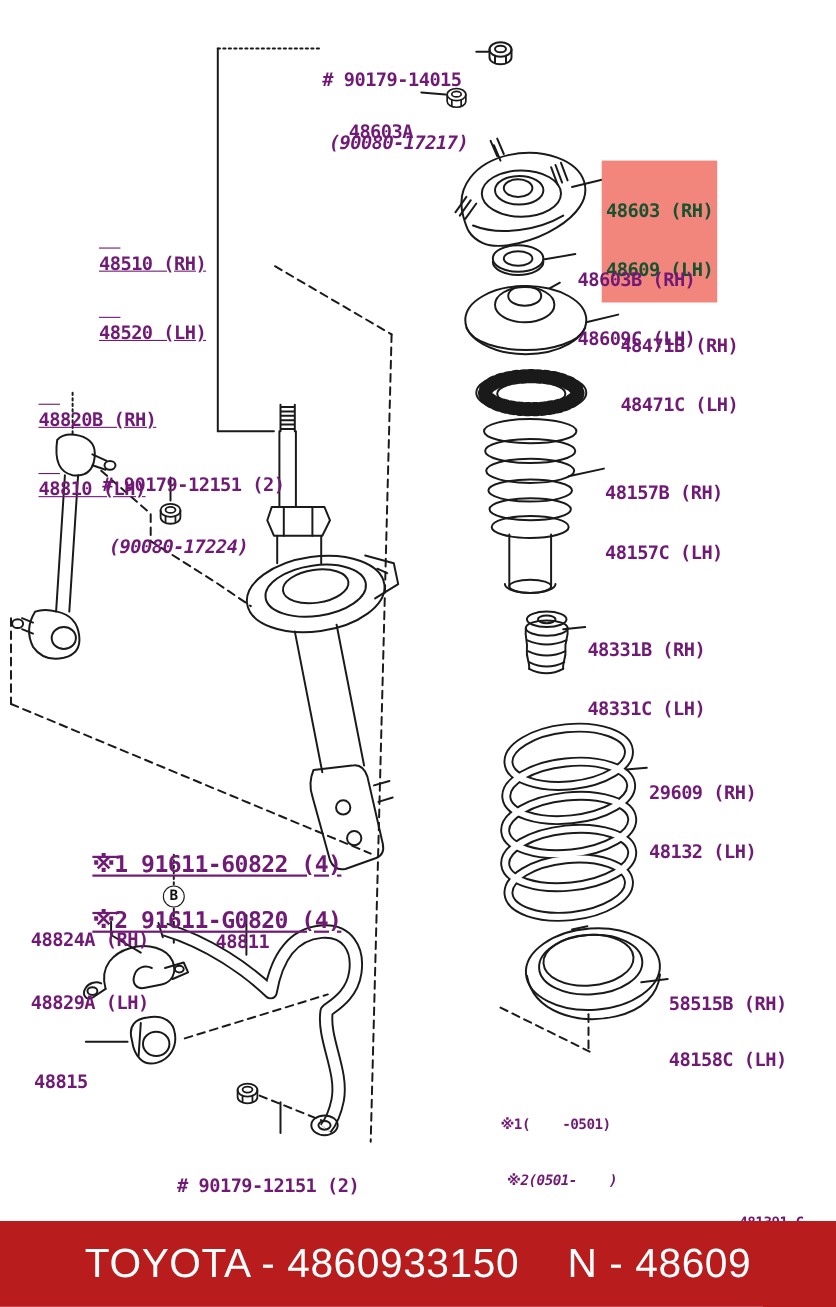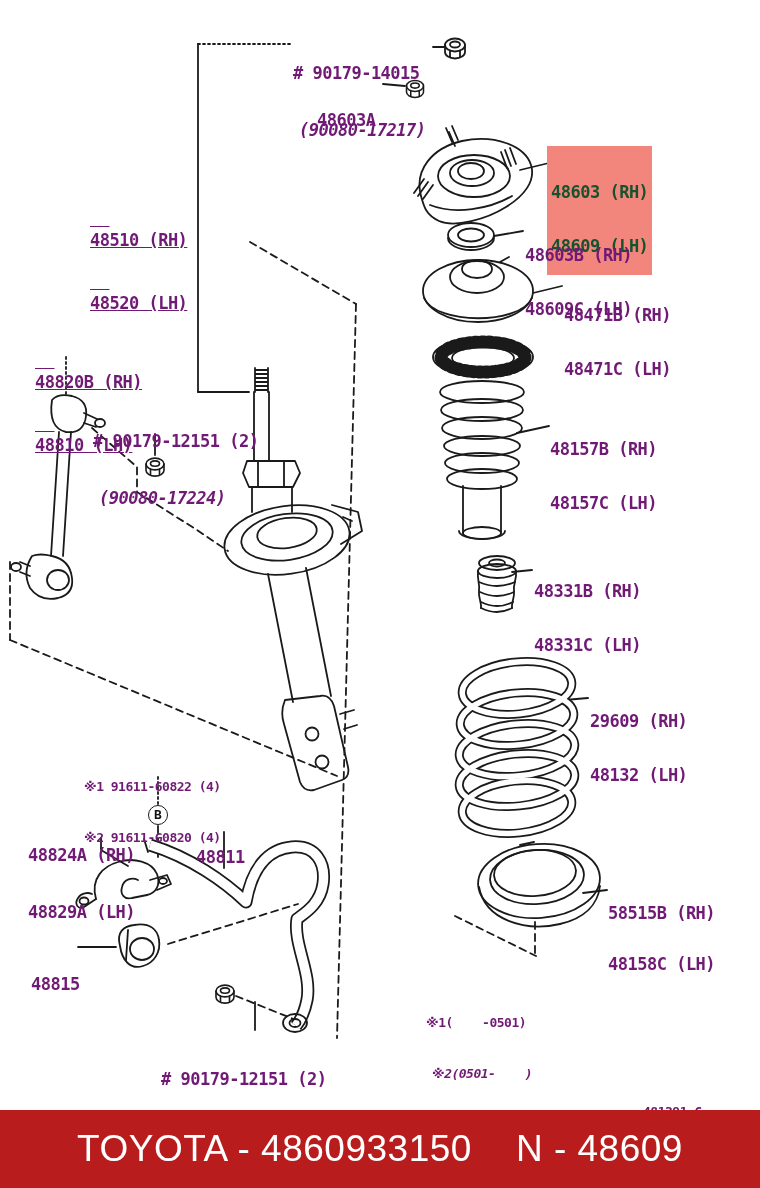--- a/index.html
+++ b/index.html
@@ -10,22 +10,22 @@
   #art{position:absolute;left:0;top:0;}
   .lbl{
     position:absolute;font-weight:bold;font-size:17px;line-height:19px;
     letter-spacing:-0.5px;white-space:pre;color:#701a75;
   }
   .lbl span{display:block;}
   .lh21{line-height:21px;text-decoration:underline;}
   .lh18{line-height:18px;}
   .lh17{line-height:17px;}
   .ind2{margin-left:6px;font-style:italic;}
-  .sm{font-size:13px;line-height:17px;}
-  .xs{font-size:13px;line-height:17px;}
+  .sm{font-size:21px;line-height:17px;text-decoration:underline;}
+  .xs{font-size:13px;line-height:17px;margin-left:29px;}
   .hl{
     background:#F2867D;color:#14532d;padding:1px 4px 2px 4px;
   }
   .connector{
     position:absolute;width:20px;height:20px;border:1.8px solid #1a1a1a;border-radius:50%;
     font:bold 13px/18px "DejaVu Sans Mono",monospace;text-align:center;color:#111;background:#fff;
     box-sizing:border-box;
   }
   #footer{
     position:absolute;left:0;top:1110px;width:760px;height:78px;background:#b91c1c;

